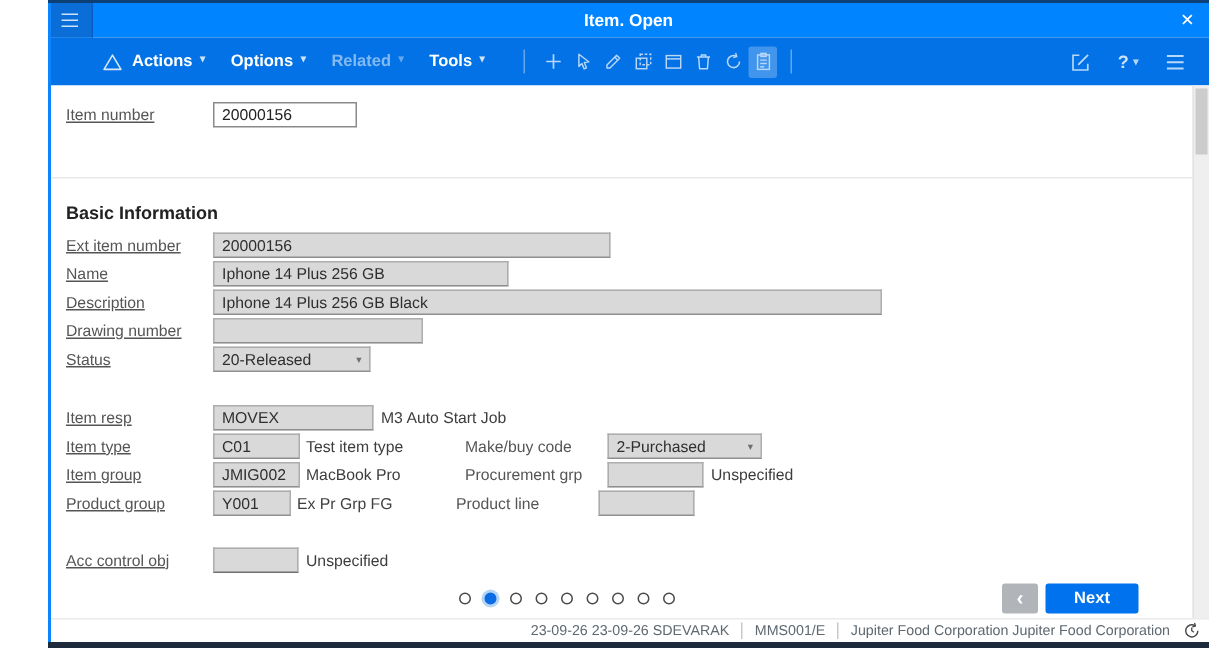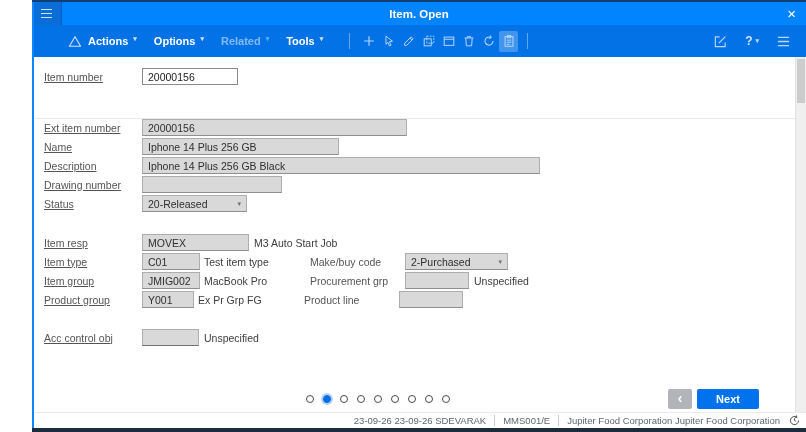--- a/index.html
+++ b/index.html
@@ -180,32 +180,33 @@
 
     <div class="panel-top">
       <div class="row">
         <span class="lbl">Item number</span>
         <input class="fld-input" type="text" value="20000156" style="">
       </div>
     </div>
 
     <div class="hsep"></div>
 
+    <div class="section-title">Basic Information</div>
 
     <div class="row">
       <span class="lbl">Ext item number</span>
       <span class="fld" style="width:265px">20000156</span>
     </div>
     <div class="row">
       <span class="lbl">Name</span>
       <span class="fld" style="width:197px">Iphone 14 Plus 256 GB</span>
     </div>
     <div class="row">
       <span class="lbl">Description</span>
-      <span class="fld" style="width:398px">Iphone 14 Plus 256 GB Black</span>
+      <span class="fld" style="width:446px">Iphone 14 Plus 256 GB Black</span>
     </div>
     <div class="row">
       <span class="lbl">Drawing number</span>
       <span class="fld" style="width:140px"></span>
     </div>
     <div class="row">
       <span class="lbl">Status</span>
       <span class="fld dd" style="width:105px">
         <span>20-Released</span>
         <span class="arrow">▾</span>

